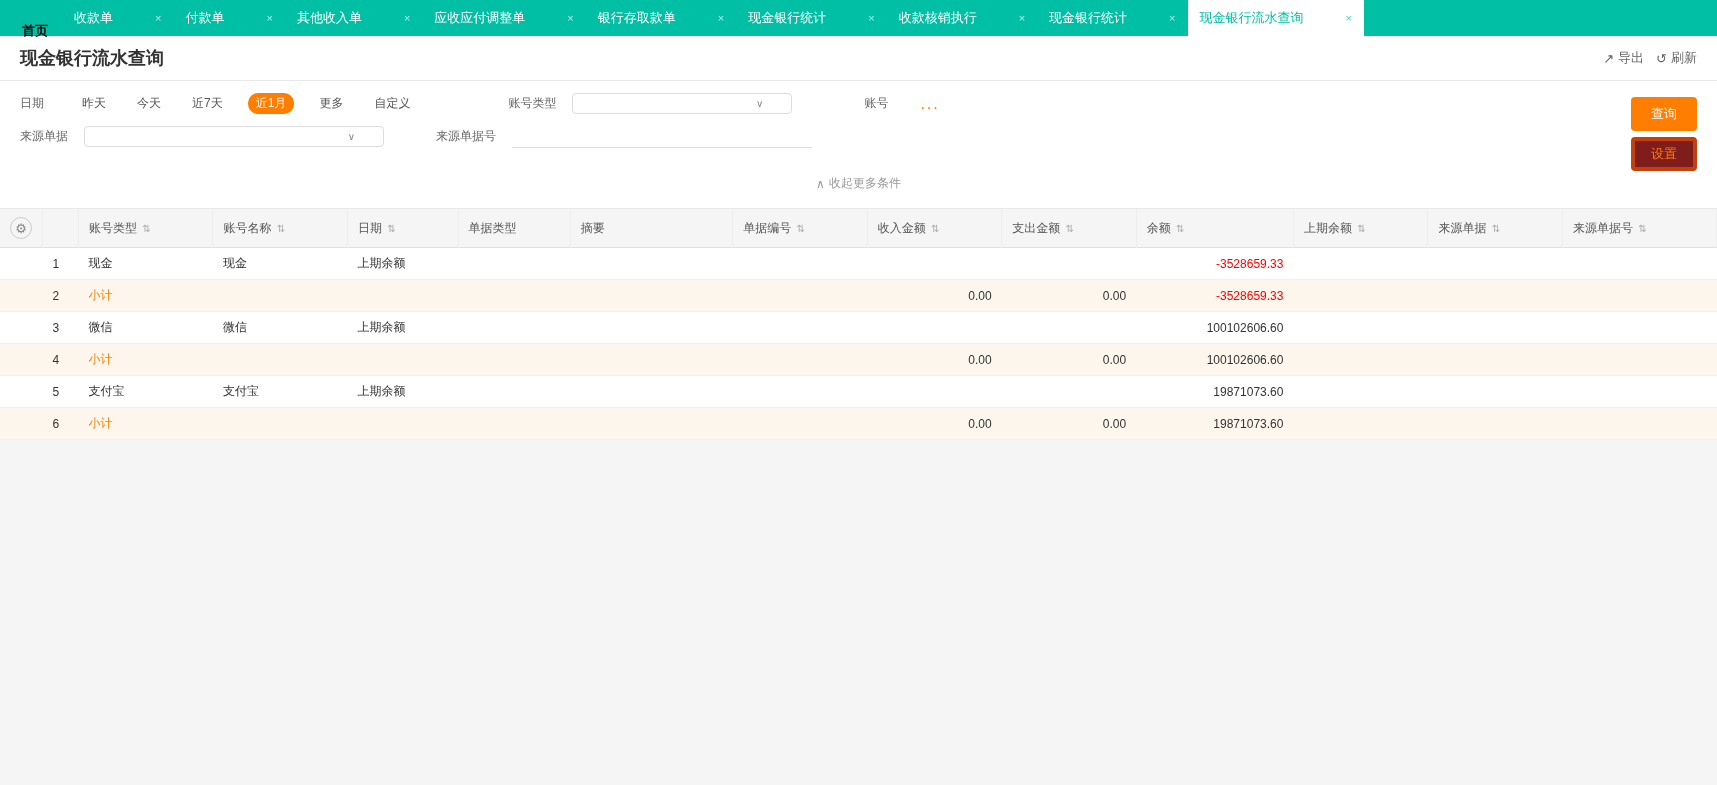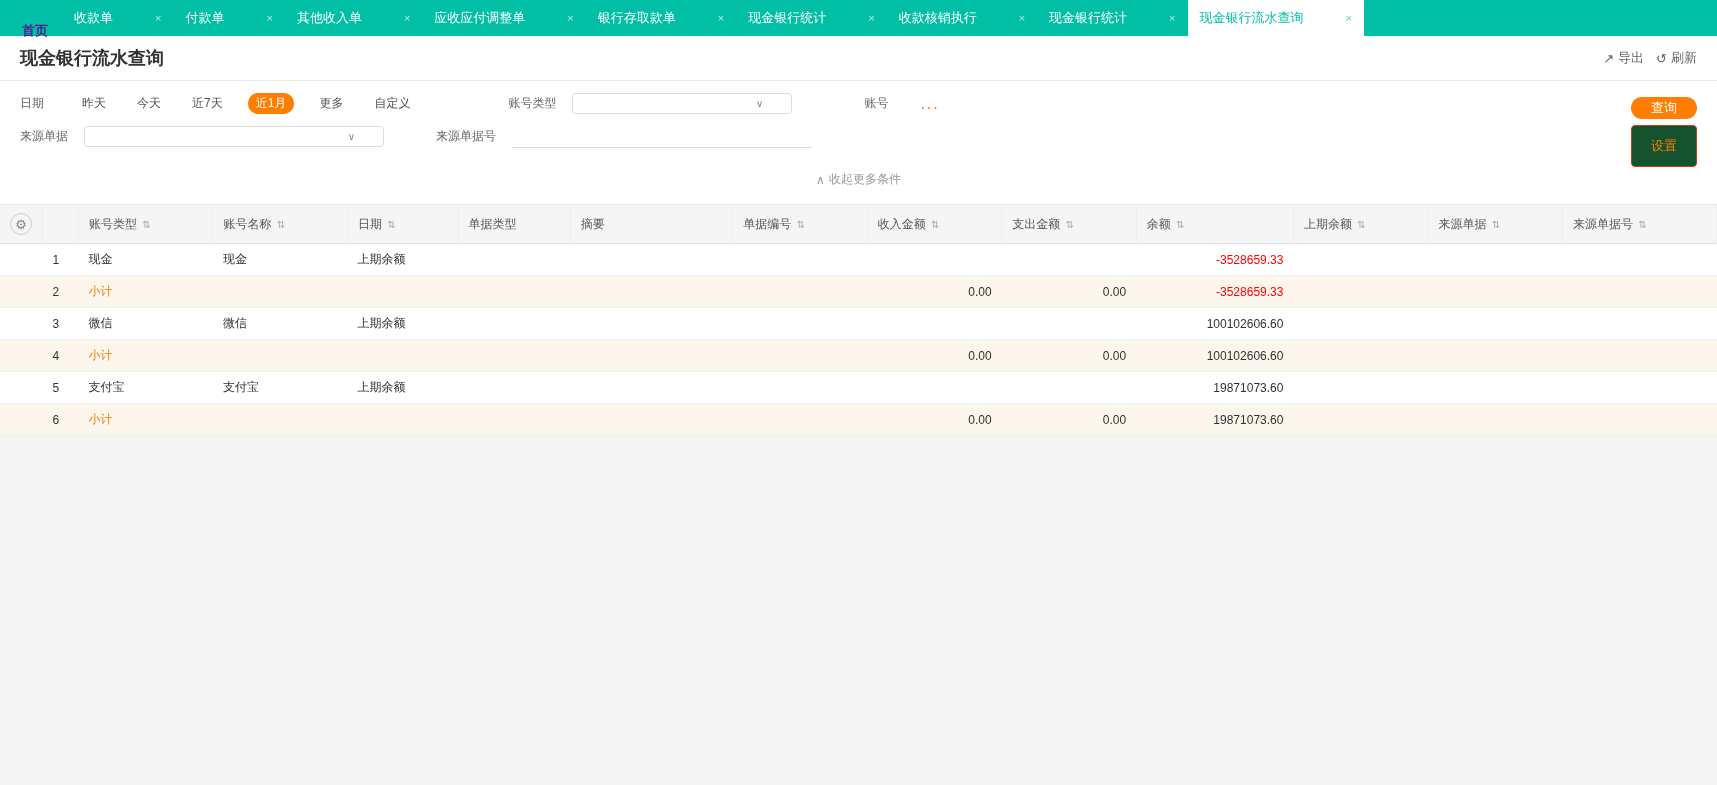--- a/index.html
+++ b/index.html
@@ -29,21 +29,21 @@
       background: #fff;
       color: #00bfa5;
       border-radius: 4px 4px 0 0;
     }
     .nav-item .close-x {
       margin-left: 6px;
       font-size: 11px;
       opacity: 0.7;
     }
     .nav-home {
-      color: #4c1d95;
+      color: #000000;
       padding: 0 14px;
       font-size: 13px;
       font-weight: bold;
       margin-top: 26px;
     }
 
     
     .page-header {
       background: #fff;
       padding: 10px 20px;
@@ -128,31 +128,31 @@
       border-bottom: 1px solid #ddd;
       padding: 4px 8px;
       min-width: 200px;
       outline: none;
       color: #333;
     }
     .query-btn {
       background: #ff7d00;
       color: #fff;
       border: none;
-      border-radius: 14px;
-      padding: 2px 20px;
+      border-radius: 4px;
+      padding: 8px 20px;
       cursor: pointer;
       font-size: 13px;
     }
     .settings-btn {
-      background: #14532d;
+      background: #7f1d1d;
       color: #ff7d00;
-      border: 1px solid #c2410c;
+      border: 4px solid #c2410c;
       border-radius: 4px;
-      padding: 11px 16px;
+      padding: 4px 16px;
       cursor: pointer;
       font-size: 13px;
     }
     .btn-group {
       display: flex;
       flex-direction: column;
       gap: 6px;
     }
     .collapse-bar {
       display: flex;

